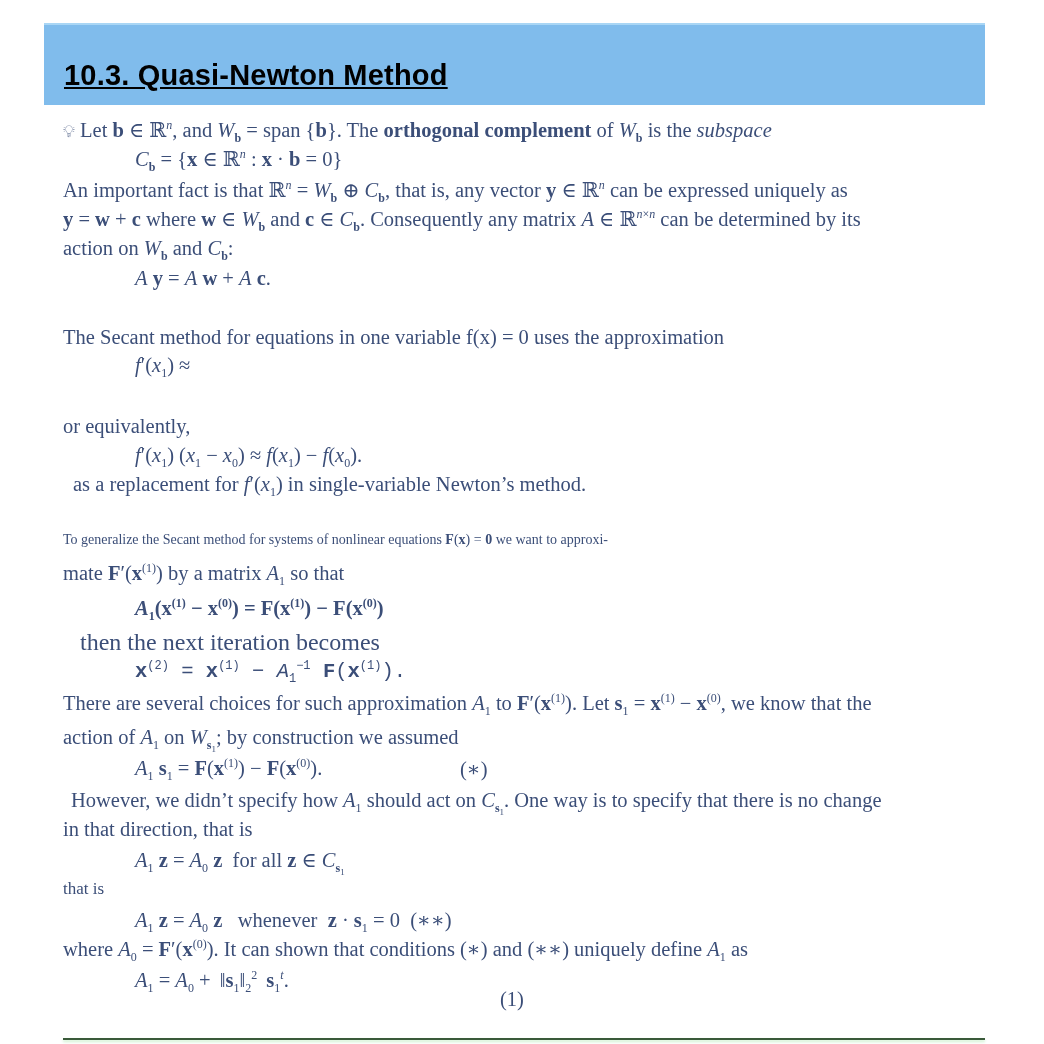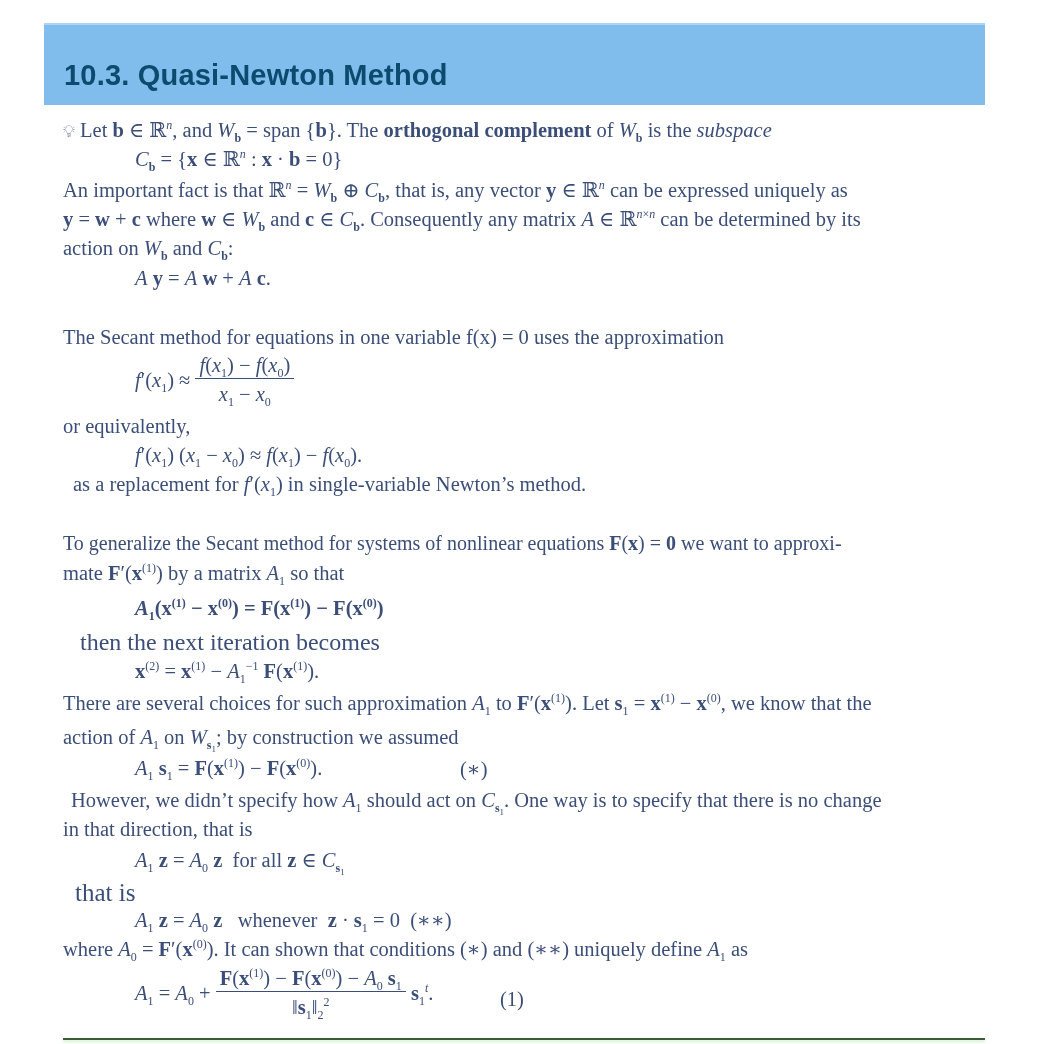--- a/index.html
+++ b/index.html
@@ -1,21 +1,21 @@
 <!DOCTYPE html>
 <html><head>
 <meta charset="utf-8">
 <style>
   html, body { margin:0; padding:0; background:#ffffff; }
   body { width:1044px; height:1044px; position:relative; overflow:hidden;
          font-family:"Liberation Serif","DejaVu Serif",serif; color:#3b4e78; }
   .header { position:absolute; left:44px; top:23px; width:941px; height:82px;
             background:#80bcec; border-top:2px solid #a9d6f5; box-sizing:border-box; }
   .title { position:absolute; left:20px; top:34px; font-family:"Liberation Sans","DejaVu Sans",sans-serif;
-           font-weight:bold; font-size:29px; color:#0c4a6e; letter-spacing:0.2px; }
+           font-weight:bold; font-size:29px; color:#000000; letter-spacing:0.2px;text-decoration:underline; }
   .line { position:absolute; white-space:nowrap; }
   b.v { font-weight:bold; }
   i { font-style:italic; }
   sub, sup { font-size:12px; line-height:0; }
   .frac { display:inline-block; vertical-align:middle; text-align:center; }
   .frac .num { display:block; padding:0 4px; border-bottom:1.5px solid #3b4e78; line-height:26px; }
   .frac .den { display:block; padding:0 4px; line-height:30px; }
   .rule { position:absolute; left:63px; top:1038px; width:922px; height:2px; background:#3a5a3a;
           box-shadow:0 2px 3px #c9f0c9; }
   .bulb { font-family:"DejaVu Sans",sans-serif; font-size:17px; }
@@ -45,44 +45,40 @@
   <div class="line" style="left:63px;top:237px;font-size:20.5px;">
     action on <i>W</i><sub><b>b</b></sub> and <i>C</i><sub><b>b</b></sub>:
   </div>
   <div class="line" style="left:135px;top:267px;font-size:20.5px;">
     <i>A</i> <b>y</b> = <i>A</i> <b>w</b> + <i>A</i> <b>c</b>.
   </div>
 
   <div class="line" style="left:63px;top:326px;font-size:20.5px;">The Secant method for equations in one variable f(x) = 0 uses the approximation</div>
   <div class="line" style="left:135px;top:352px;font-size:20.5px;">
     <span style="vertical-align:middle;"><i>f</i>′(<i>x</i><sub>1</sub>) ≈ </span>
-    <span class="frac">
-      <span class="num"><i>f</i>(<i>x</i><sub>1</sub>) − <i>f</i>(<i>x</i><sub>0</sub>)</span>
-      <span class="den"><i>x</i><sub>1</sub> − <i>x</i><sub>0</sub></span>
-    </span>
   </div>
   <div class="line" style="left:63px;top:415px;font-size:20.5px;">or equivalently,</div>
   <div class="line" style="left:135px;top:444px;font-size:20.5px;">
     <i>f</i>′(<i>x</i><sub>1</sub>) (<i>x</i><sub>1</sub> − <i>x</i><sub>0</sub>) ≈ <i>f</i>(<i>x</i><sub>1</sub>) − <i>f</i>(<i>x</i><sub>0</sub>).
   </div>
   <div class="line" style="left:63px;top:473px;font-size:20.5px;margin-left:10px;">
     as a replacement for <i>f</i>′(<i>x</i><sub>1</sub>) in single-variable Newton’s method.
   </div>
 
-  <div class="line" style="left:63px;top:532px;font-size:20px;">
+  <div class="line" style="left:63px;top:532px;font-size:14px;">
     To generalize the Secant method for systems of nonlinear equations <b>F</b>(<b>x</b>) = <b>0</b> we want to approxi-
   </div>
   <div class="line" style="left:63px;top:562px;font-size:20.5px;">
     mate <b>F</b>′(<b>x</b><sup>(1)</sup>) by a matrix <i>A</i><sub>1</sub> so that
   </div>
   <div class="line" style="left:135px;top:597px;font-size:20.5px;font-weight:bold;">
     <i>A</i><sub>1</sub>(<b>x</b><sup>(1)</sup> − <b>x</b><sup>(0)</sup>) = <b>F</b>(<b>x</b><sup>(1)</sup>) − <b>F</b>(<b>x</b><sup>(0)</sup>)
   </div>
   <div class="line" style="left:80px;top:629px;font-size:24px;">then the next iteration becomes</div>
-  <div class="line" style="left:135px;top:660px;font-size:20.5px;">
+  <div class="line" style="left:135px;top:660px;font-size:20.5px;font-family:Liberation Mono, monospace;">
     <b>x</b><sup>(2)</sup> = <b>x</b><sup>(1)</sup> − <i>A</i><sub>1</sub><sup>−1</sup> <b>F</b>(<b>x</b><sup>(1)</sup>).
   </div>
 
   <div class="line" style="left:63px;top:692px;font-size:20.5px;">
     There are several choices for such approximation <i>A</i><sub>1</sub> to <b>F</b>′(<b>x</b><sup>(1)</sup>). Let <b>s</b><sub>1</sub> = <b>x</b><sup>(1)</sup> − <b>x</b><sup>(0)</sup>, we know that the
   </div>
   <div class="line" style="left:63px;top:726px;font-size:20.5px;">
     action of <i>A</i><sub>1</sub> on <i>W</i><sub><b>s</b><sub style="font-size:9px;">1</sub></sub>; by construction we assumed
   </div>
   <div class="line" style="left:135px;top:757px;font-size:20.5px;">
@@ -90,32 +86,31 @@
   </div>
   <div class="line" style="left:460px;top:757px;font-size:20.5px;">(∗)</div>
 
   <div class="line" style="left:63px;top:789px;font-size:20.5px;margin-left:8px;">
     However, we didn’t specify how <i>A</i><sub>1</sub> should act on <i>C</i><sub><b>s</b><sub style="font-size:9px;">1</sub></sub>. One way is to specify that there is no change
   </div>
   <div class="line" style="left:63px;top:818px;font-size:20.5px;">in that direction, that is</div>
   <div class="line" style="left:135px;top:848px;font-size:20.5px;">
     <i>A</i><sub>1</sub> <b>z</b> = <i>A</i><sub>0</sub> <b>z</b> &nbsp;for all <b>z</b> ∈ <i>C</i><sub><b>s</b><sub style="font-size:9px;">1</sub></sub>
   </div>
-  <div class="line" style="left:75px;top:879px;font-size:25px;">that is</div>
+  <div class="line" style="left:63px;top:879px;font-size:17px;">that is</div>
   <div class="line" style="left:135px;top:908px;font-size:20.5px;">
     <i>A</i><sub>1</sub> <b>z</b> = <i>A</i><sub>0</sub> <b>z</b> &nbsp; whenever &nbsp;<b>z</b> · <b>s</b><sub>1</sub> = 0 &nbsp;<span>(∗∗)</span>
   </div>
 
   <div class="line" style="left:63px;top:937px;font-size:20.5px;">
     where <i>A</i><sub>0</sub> = <b>F</b>′(<b>x</b><sup>(0)</sup>). It can shown that conditions (∗) and (∗∗) uniquely define <i>A</i><sub>1</sub> as
   </div>
   <div class="line" style="left:135px;top:965px;font-size:20.5px;">
     <span style="vertical-align:middle;"><i>A</i><sub>1</sub> = <i>A</i><sub>0</sub> + </span>
     <span class="frac">
-      <span class="num"><b>F</b>(<b>x</b><sup>(1)</sup>) − <b>F</b>(<b>x</b><sup>(0)</sup>) − <i>A</i><sub>0</sub> <b>s</b><sub>1</sub></span>
       <span class="den">‖<b>s</b><sub>1</sub>‖<sub>2</sub><sup>2</sup></span>
     </span>
     <span style="vertical-align:middle;"><b>s</b><sub>1</sub><sup><i>t</i></sup>.</span>
   </div>
   <div class="line" style="left:500px;top:988px;font-size:20.5px;">(1)</div>
 </div>
 
 <div class="rule"></div>
 
 </body></html>

